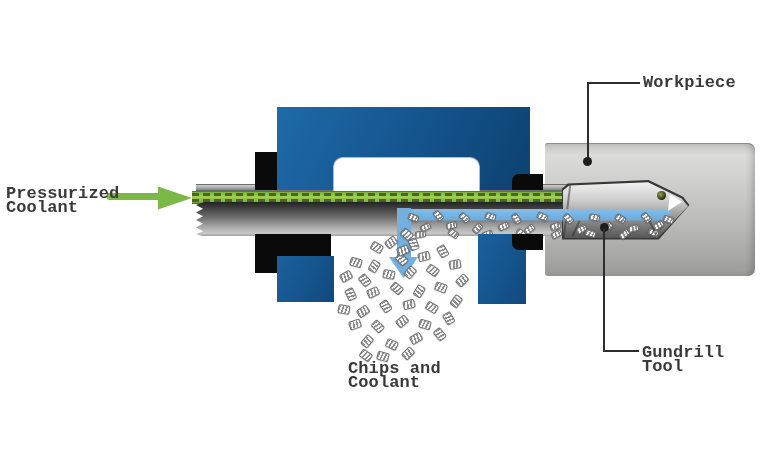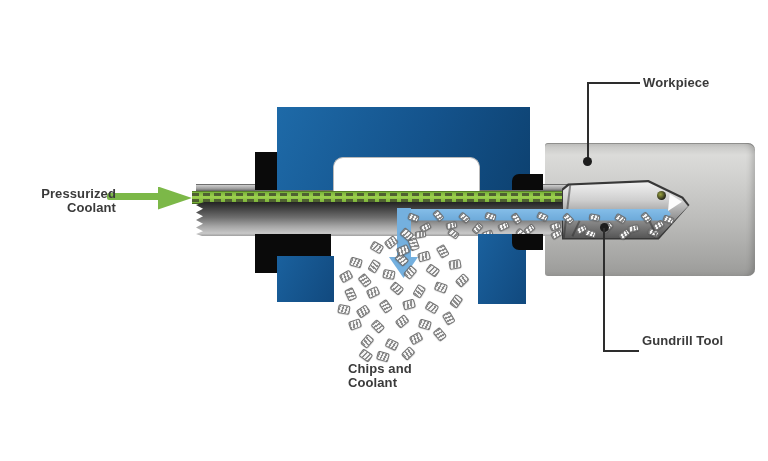--- a/index.html
+++ b/index.html
@@ -3,21 +3,21 @@
 <meta charset="utf-8">
 <style>
   html,body{margin:0;padding:0;background:#ffffff;}
   .canvas{
     position:relative;width:768px;height:461px;background:#fff;overflow:hidden;
     font-family:"Liberation Sans","DejaVu Sans",sans-serif;
     --coolant-green:#7cb848;--coolant-green-dash:#44502e;--chip-blue:#74b0df;
     --fixture-blue:#14538c;--fixture-black:#0a0a0a;--label-text:#3a3a3a;--leader-line:#2d2d2d;
   }
   .abs{position:absolute;}
-  .label{color:var(--label-text);font-size:13px;font-weight:600;line-height:13.5px;letter-spacing:.1px;}
+  .label{color:var(--label-text);font-size:17px;font-weight:600;line-height:13.5px;letter-spacing:.1px;font-family:Liberation Mono, monospace;}
   
   .workpiece{left:545px;top:143px;width:210px;height:133px;
     background:linear-gradient(180deg,#c2c2c0 0%,#dbdbd9 9%,#d0d0ce 28%,#bcbcba 58%,#a5a5a3 88%,#9a9a98 100%);
     border-radius:3px 7px 7px 3px;
     box-shadow:inset -5px 0 6px -2px rgba(0,0,0,.20), inset 0 1px 0 rgba(120,120,118,.6);}
   
   .tube-top-wall{left:196px;top:184px;width:376px;height:7px;
     background:linear-gradient(180deg,#cfcfcf 0%,#9a9a9a 55%,#454545 100%);border-top:1px solid #6e6e6e;}
   .green-channel{left:192px;top:190.5px;width:380px;height:11.5px;
     background:linear-gradient(180deg,#79b33a 0%,#9ed14f 45%,#74ad36 100%);
@@ -64,23 +64,23 @@
     clip-path:polygon(0 0,100% 50%,0 100%);}
   
   .leader{background:var(--leader-line);}
   .dot{width:9.5px;height:9.5px;border-radius:50%;background:#1d1d1d;}
   
   .chip{position:absolute;width:10px;height:6.5px;border-radius:2px;border:.5px solid #6f6f6f;
     background:repeating-linear-gradient(100deg,#8d8d8d 0 1.6px,#f3f3f3 1.6px 3.4px);
     box-shadow:0 .5px 1px rgba(0,0,0,.25);}
   .chip.small{width:8.5px;height:5px;}
   
-  .lbl-pressurized{left:6px;top:187px;width:110px;text-align:right;}
+  .lbl-pressurized{left:6px;top:187px;width:110px;text-align:left;}
   .lbl-workpiece{left:643px;top:76px;}
-  .lbl-gundrill{left:642px;top:334px;}
+  .lbl-gundrill{left:642px;top:346px;}
   .lbl-chips{left:348px;top:362px;width:112px;text-align:left;}
 </style>
 </head>
 <body>
 
 <div class="canvas" id="canvas" style="--coolant-green: #7cb848; --coolant-green-dash: #44502e; --chip-blue: #74b0df; --fixture-blue: #14538c; --fixture-black: #0a0a0a; --label-text: #3a3a3a; --leader-line: #2d2d2d;">
 
   <div class="abs workpiece"></div>
 
   <div class="abs tube-top-wall"></div>

